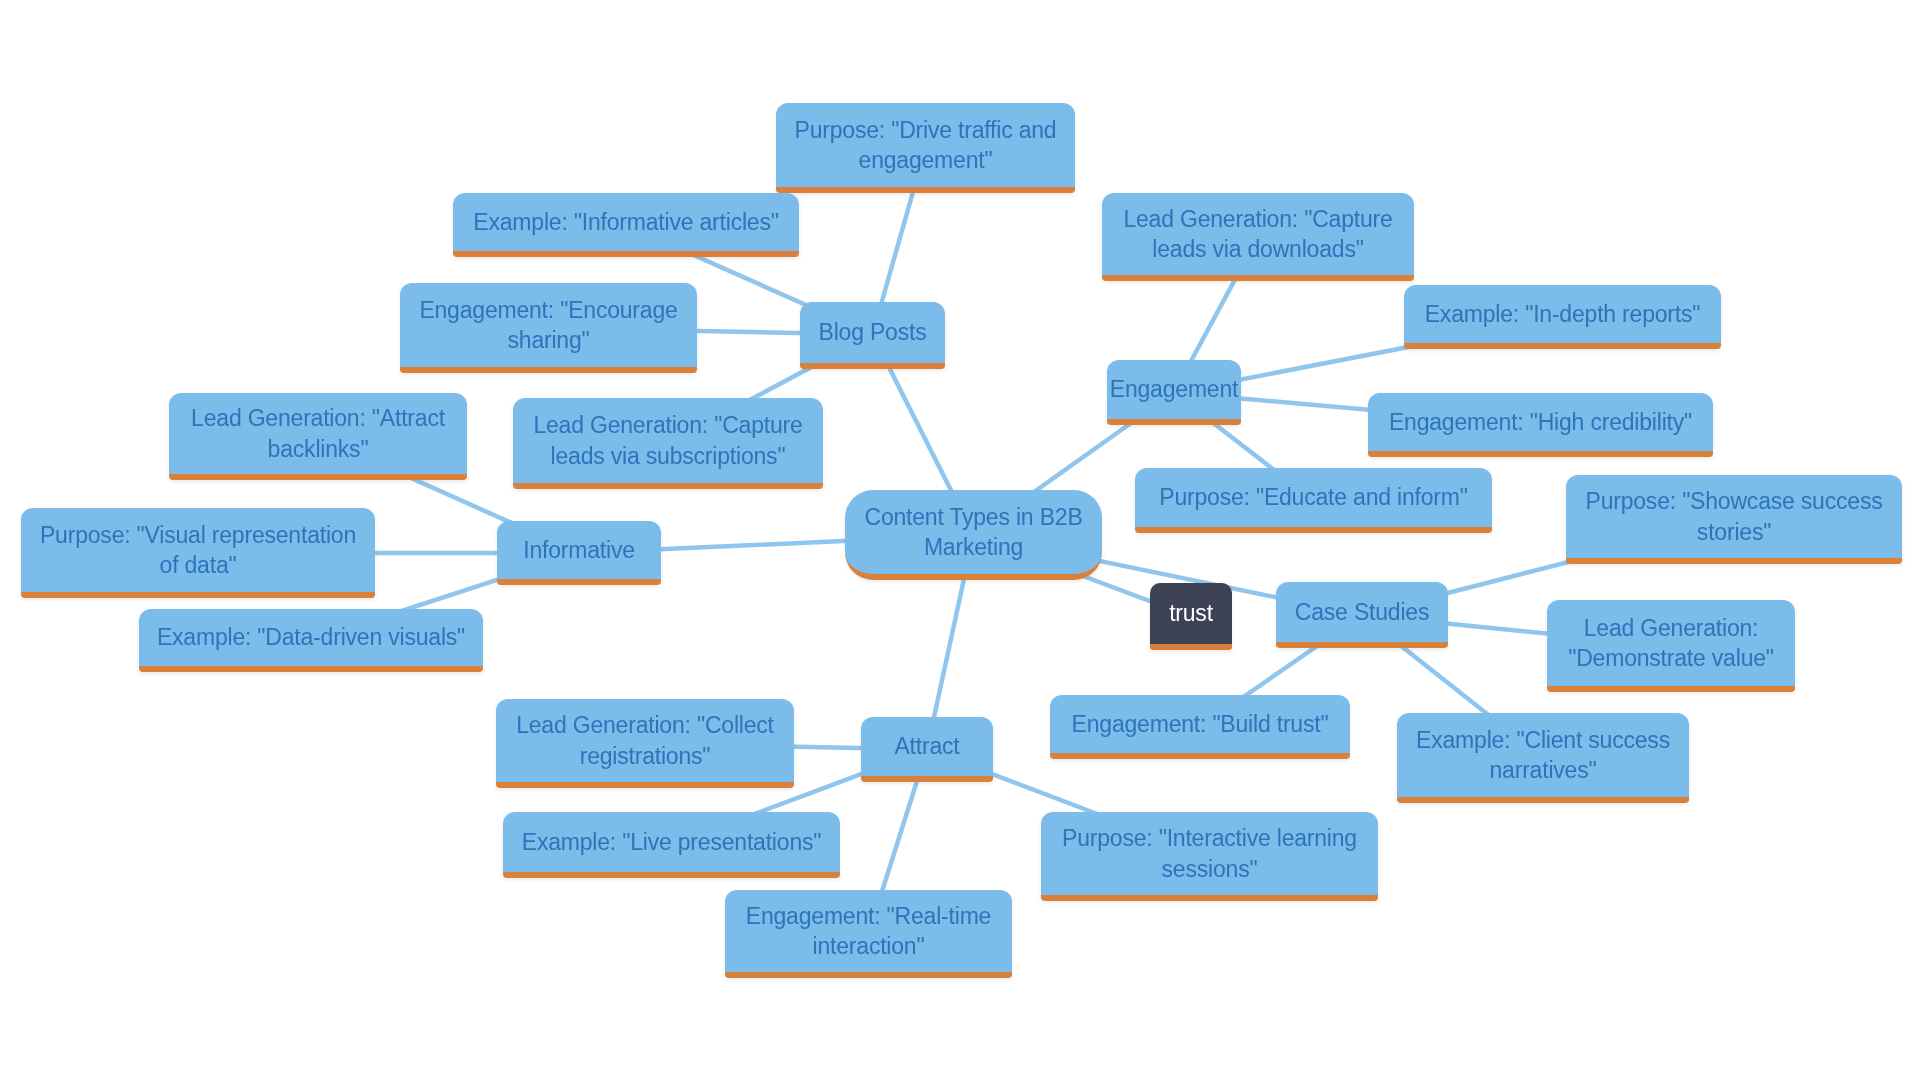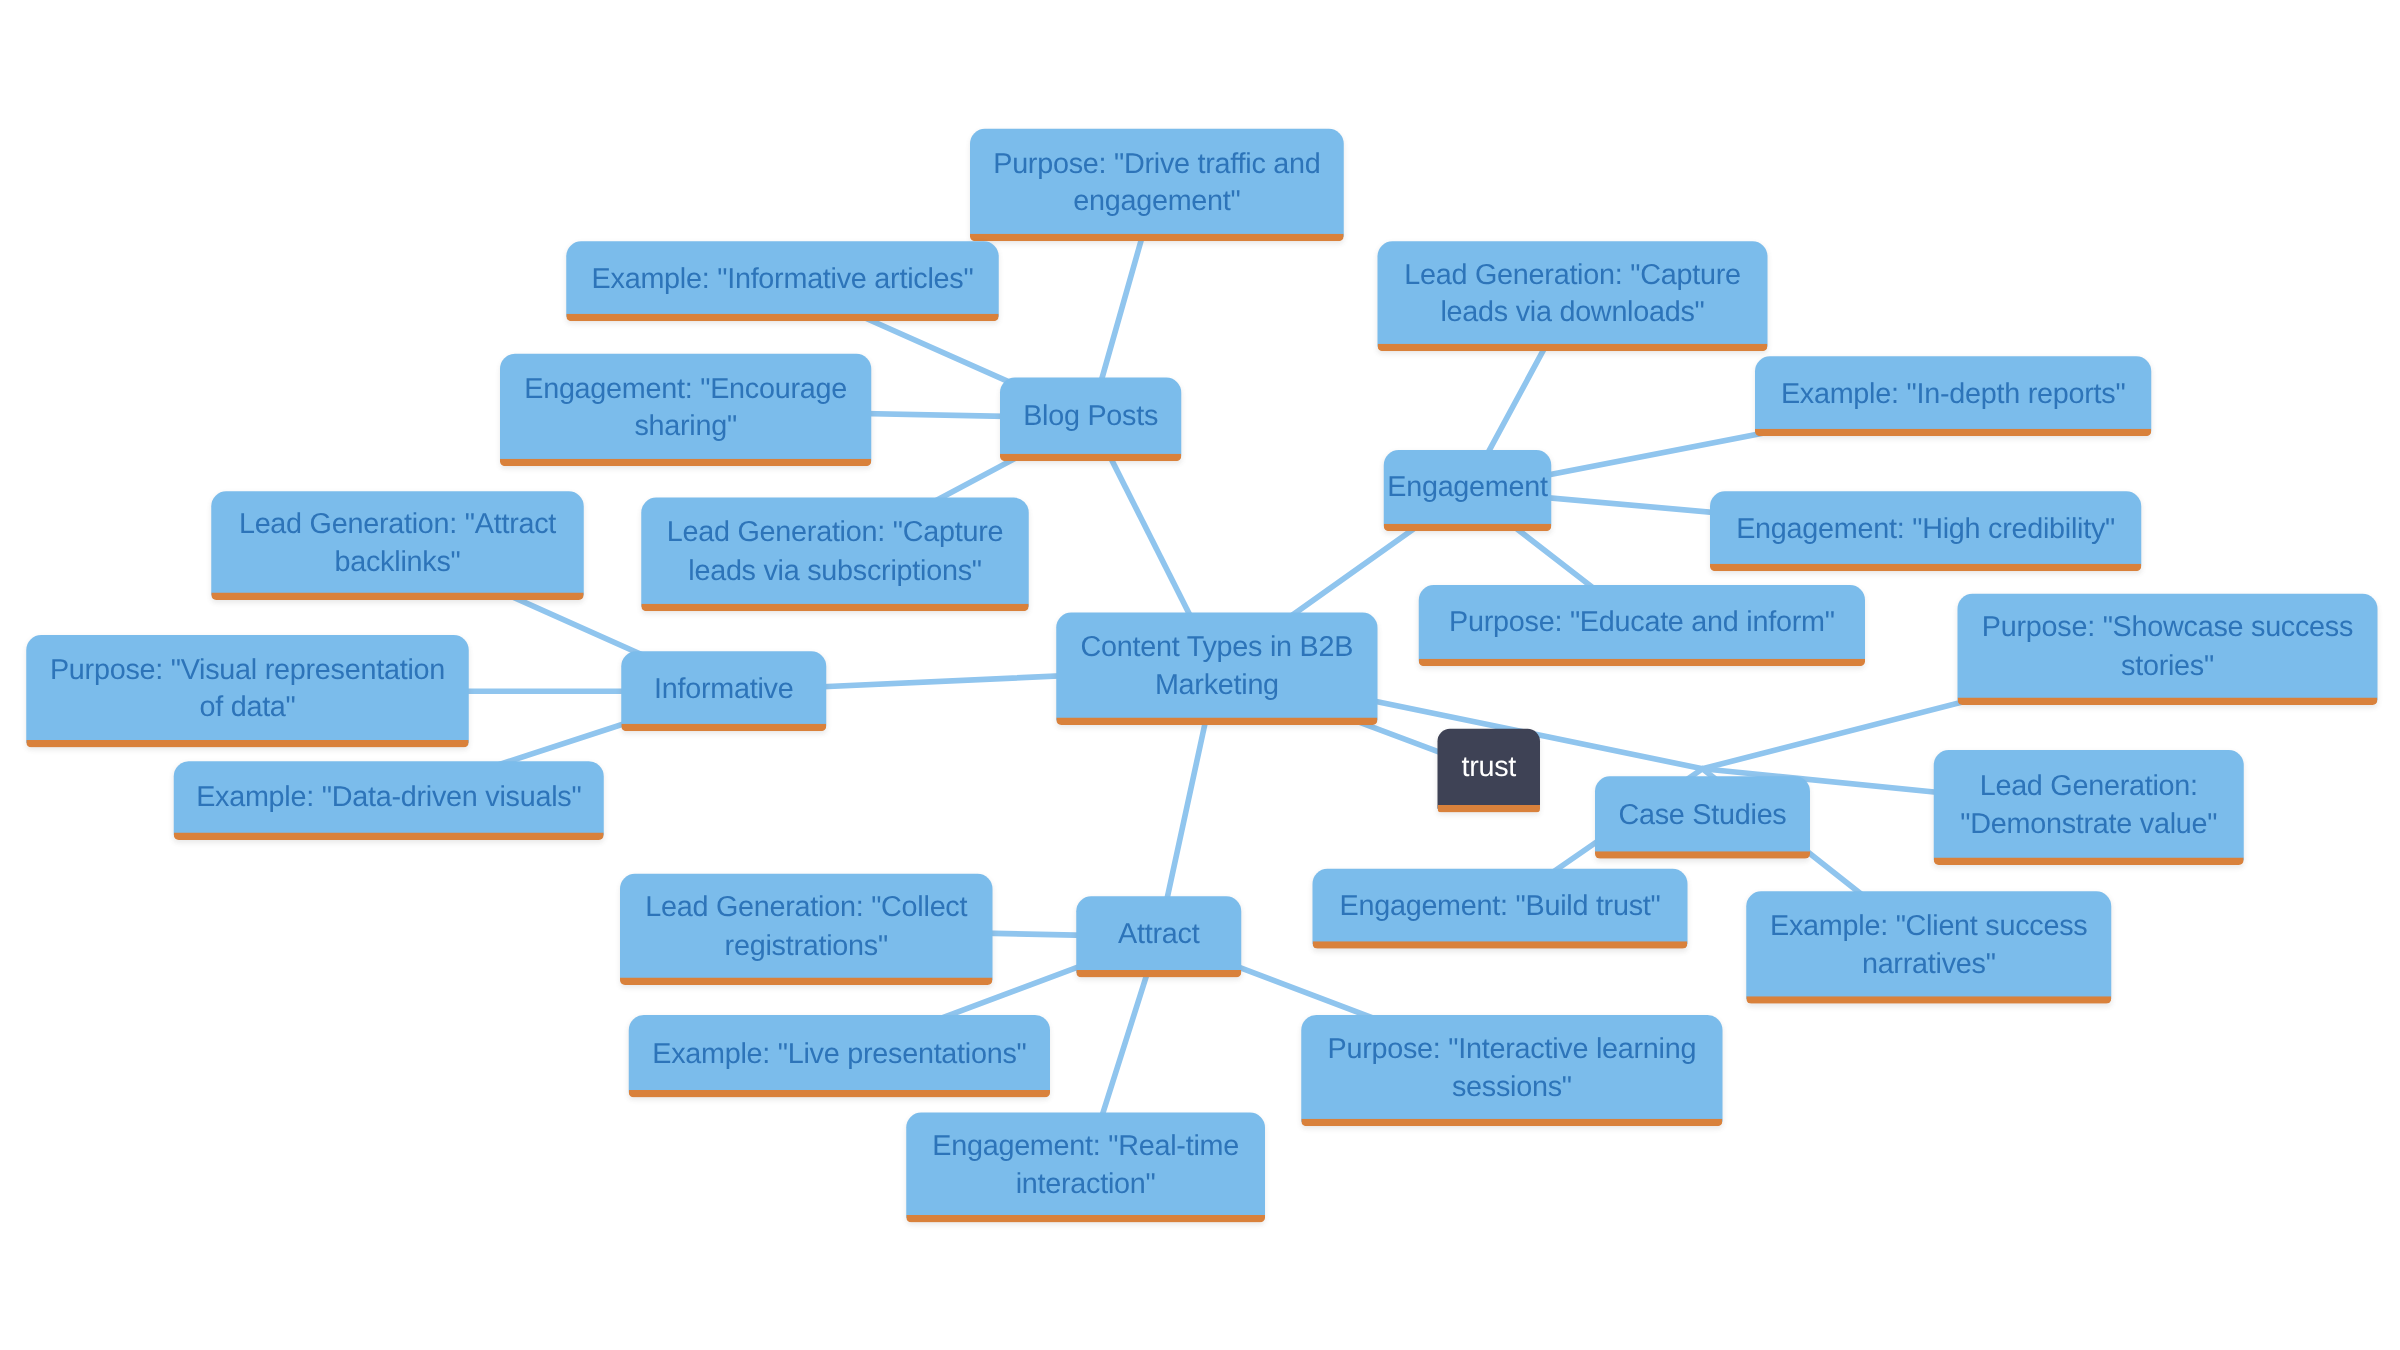--- a/index.html
+++ b/index.html
@@ -50,36 +50,36 @@
       <line x1="1362" y1="615" x2="1671" y2="646" stroke="#90c5ee" stroke-width="4.5" stroke-linecap="round"></line>
       <line x1="1362" y1="615" x2="1200" y2="727" stroke="#90c5ee" stroke-width="4.5" stroke-linecap="round"></line>
       <line x1="1362" y1="615" x2="1543" y2="758" stroke="#90c5ee" stroke-width="4.5" stroke-linecap="round"></line>
       <line x1="927" y1="749.5" x2="645" y2="743.5" stroke="#90c5ee" stroke-width="4.5" stroke-linecap="round"></line>
       <line x1="927" y1="749.5" x2="671.5" y2="845" stroke="#90c5ee" stroke-width="4.5" stroke-linecap="round"></line>
       <line x1="927" y1="749.5" x2="868.5" y2="934" stroke="#90c5ee" stroke-width="4.5" stroke-linecap="round"></line>
       <line x1="927" y1="749.5" x2="1209.5" y2="856.5" stroke="#90c5ee" stroke-width="4.5" stroke-linecap="round"></line>
     </svg>
 
 <div class="node" style="left: 1150px; top: 583px; width: 82px; height: 67px; border-bottom: 6px solid rgb(217, 129, 59); background: rgb(62, 66, 85); color: rgb(255, 255, 255); border-radius: 10px 10px 3px 3px;">trust</div>
-    <div class="node" style="left: 845px; top: 490px; width: 257px; height: 90px; border-bottom: 6px solid rgb(217, 129, 59); background: rgb(123, 188, 235); color: rgb(45, 116, 185);">Content Types in B2B Marketing</div>
+    <div class="node" style="left: 845px; top: 490px; width: 257px; height: 90px; border-bottom: 6px solid rgb(217, 129, 59); background: rgb(123, 188, 235); color: rgb(45, 116, 185); border-radius: 28px;">Content Types in B2B Marketing</div>
     <div class="node" style="left: 800px; top: 302px; width: 145px; height: 67px; border-bottom: 6px solid rgb(217, 129, 59); background: rgb(123, 188, 235); color: rgb(45, 116, 185);">Blog Posts</div>
     <div class="node" style="left: 776px; top: 103px; width: 299px; height: 90px; border-bottom: 6px solid rgb(217, 129, 59); background: rgb(123, 188, 235); color: rgb(45, 116, 185);">Purpose: "Drive traffic and engagement"</div>
     <div class="node" style="left: 453px; top: 193px; width: 346px; height: 64px; border-bottom: 6px solid rgb(217, 129, 59); background: rgb(123, 188, 235); color: rgb(45, 116, 185);">Example: "Informative articles"</div>
     <div class="node" style="left: 400px; top: 283px; width: 297px; height: 90px; border-bottom: 6px solid rgb(217, 129, 59); background: rgb(123, 188, 235); color: rgb(45, 116, 185);">Engagement: "Encourage sharing"</div>
     <div class="node" style="left: 513px; top: 398px; width: 310px; height: 91px; border-bottom: 6px solid rgb(217, 129, 59); background: rgb(123, 188, 235); color: rgb(45, 116, 185);">Lead Generation: "Capture leads via subscriptions"</div>
     <div class="node" style="left: 1107px; top: 360px; width: 134px; height: 65px; border-bottom: 6px solid rgb(217, 129, 59); background: rgb(123, 188, 235); color: rgb(45, 116, 185);">Engagement</div>
     <div class="node" style="left: 1102px; top: 193px; width: 312px; height: 88px; border-bottom: 6px solid rgb(217, 129, 59); background: rgb(123, 188, 235); color: rgb(45, 116, 185);">Lead Generation: "Capture leads via downloads"</div>
     <div class="node" style="left: 1404px; top: 285px; width: 317px; height: 64px; border-bottom: 6px solid rgb(217, 129, 59); background: rgb(123, 188, 235); color: rgb(45, 116, 185);">Example: "In-depth reports"</div>
     <div class="node" style="left: 1368px; top: 393px; width: 345px; height: 64px; border-bottom: 6px solid rgb(217, 129, 59); background: rgb(123, 188, 235); color: rgb(45, 116, 185);">Engagement: "High credibility"</div>
     <div class="node" style="left: 1135px; top: 468px; width: 357px; height: 65px; border-bottom: 6px solid rgb(217, 129, 59); background: rgb(123, 188, 235); color: rgb(45, 116, 185);">Purpose: "Educate and inform"</div>
     <div class="node" style="left: 497px; top: 521px; width: 164px; height: 64px; border-bottom: 6px solid rgb(217, 129, 59); background: rgb(123, 188, 235); color: rgb(45, 116, 185);">Informative</div>
     <div class="node" style="left: 169px; top: 393px; width: 298px; height: 87px; border-bottom: 6px solid rgb(217, 129, 59); background: rgb(123, 188, 235); color: rgb(45, 116, 185);">Lead Generation: "Attract backlinks"</div>
     <div class="node" style="left: 21px; top: 508px; width: 354px; height: 90px; border-bottom: 6px solid rgb(217, 129, 59); background: rgb(123, 188, 235); color: rgb(45, 116, 185);">Purpose: "Visual representation of data"</div>
     <div class="node" style="left: 139px; top: 609px; width: 344px; height: 63px; border-bottom: 6px solid rgb(217, 129, 59); background: rgb(123, 188, 235); color: rgb(45, 116, 185);">Example: "Data-driven visuals"</div>
-    <div class="node" style="left: 1276px; top: 582px; width: 172px; height: 66px; border-bottom: 6px solid rgb(217, 129, 59); background: rgb(123, 188, 235); color: rgb(45, 116, 185); margin-top: 39px;">Case Studies</div>
+    <div class="node" style="left: 1276px; top: 582px; width: 172px; height: 66px; border-bottom: 6px solid rgb(217, 129, 59); background: rgb(123, 188, 235); color: rgb(45, 116, 185);">Case Studies</div>
     <div class="node" style="left: 1566px; top: 475px; width: 336px; height: 89px; border-bottom: 6px solid rgb(217, 129, 59); background: rgb(123, 188, 235); color: rgb(45, 116, 185);">Purpose: "Showcase success stories"</div>
     <div class="node" style="left: 1547px; top: 600px; width: 248px; height: 92px; border-bottom: 6px solid rgb(217, 129, 59); background: rgb(123, 188, 235); color: rgb(45, 116, 185);">Lead Generation: "Demonstrate value"</div>
     <div class="node" style="left: 1050px; top: 695px; width: 300px; height: 64px; border-bottom: 6px solid rgb(217, 129, 59); background: rgb(123, 188, 235); color: rgb(45, 116, 185);">Engagement: "Build trust"</div>
     <div class="node" style="left: 1397px; top: 713px; width: 292px; height: 90px; border-bottom: 6px solid rgb(217, 129, 59); background: rgb(123, 188, 235); color: rgb(45, 116, 185);">Example: "Client success narratives"</div>
     <div class="node" style="left: 861px; top: 717px; width: 132px; height: 65px; border-bottom: 6px solid rgb(217, 129, 59); background: rgb(123, 188, 235); color: rgb(45, 116, 185);">Attract</div>
     <div class="node" style="left: 496px; top: 699px; width: 298px; height: 89px; border-bottom: 6px solid rgb(217, 129, 59); background: rgb(123, 188, 235); color: rgb(45, 116, 185);">Lead Generation: "Collect registrations"</div>
     <div class="node" style="left: 503px; top: 812px; width: 337px; height: 66px; border-bottom: 6px solid rgb(217, 129, 59); background: rgb(123, 188, 235); color: rgb(45, 116, 185);">Example: "Live presentations"</div>
     <div class="node" style="left: 725px; top: 890px; width: 287px; height: 88px; border-bottom: 6px solid rgb(217, 129, 59); background: rgb(123, 188, 235); color: rgb(45, 116, 185);">Engagement: "Real-time interaction"</div>
     <div class="node" style="left: 1041px; top: 812px; width: 337px; height: 89px; border-bottom: 6px solid rgb(217, 129, 59); background: rgb(123, 188, 235); color: rgb(45, 116, 185);">Purpose: "Interactive learning sessions"</div>
   </div>

